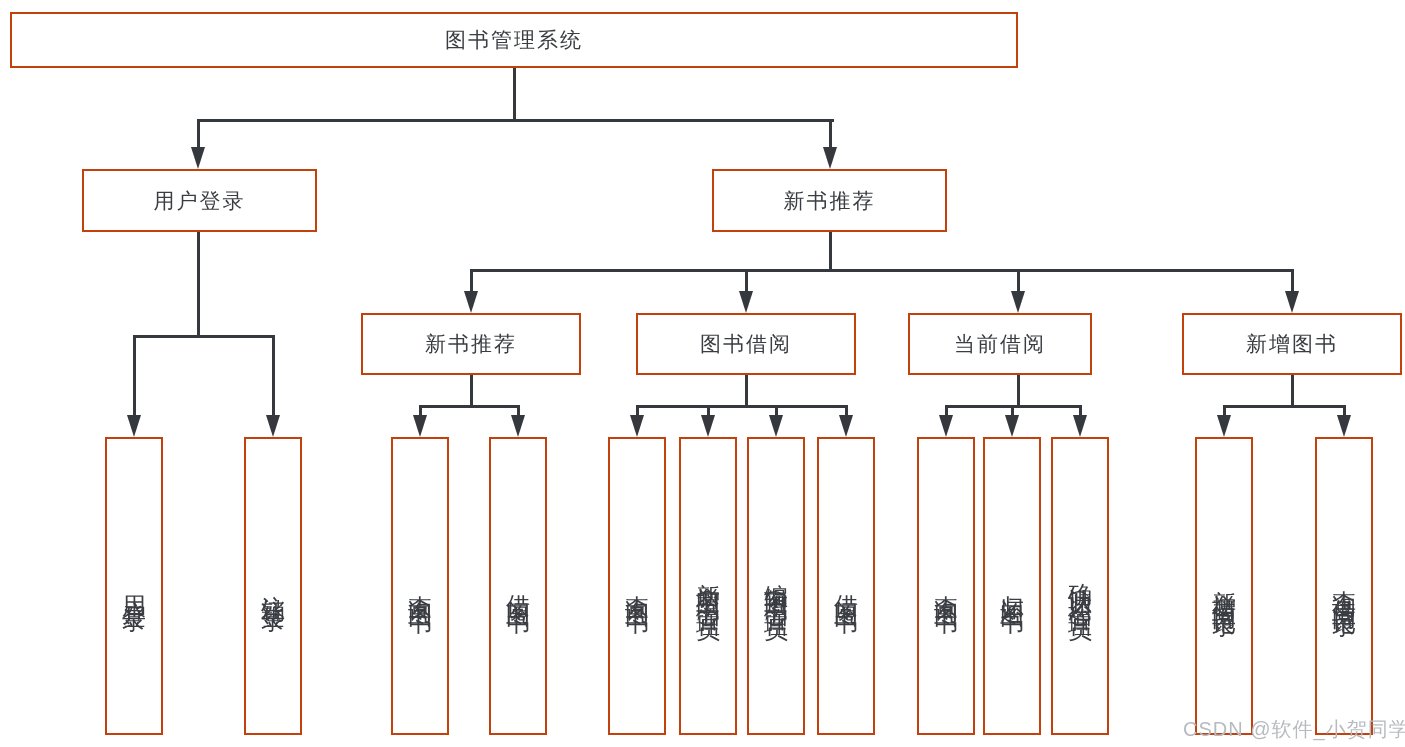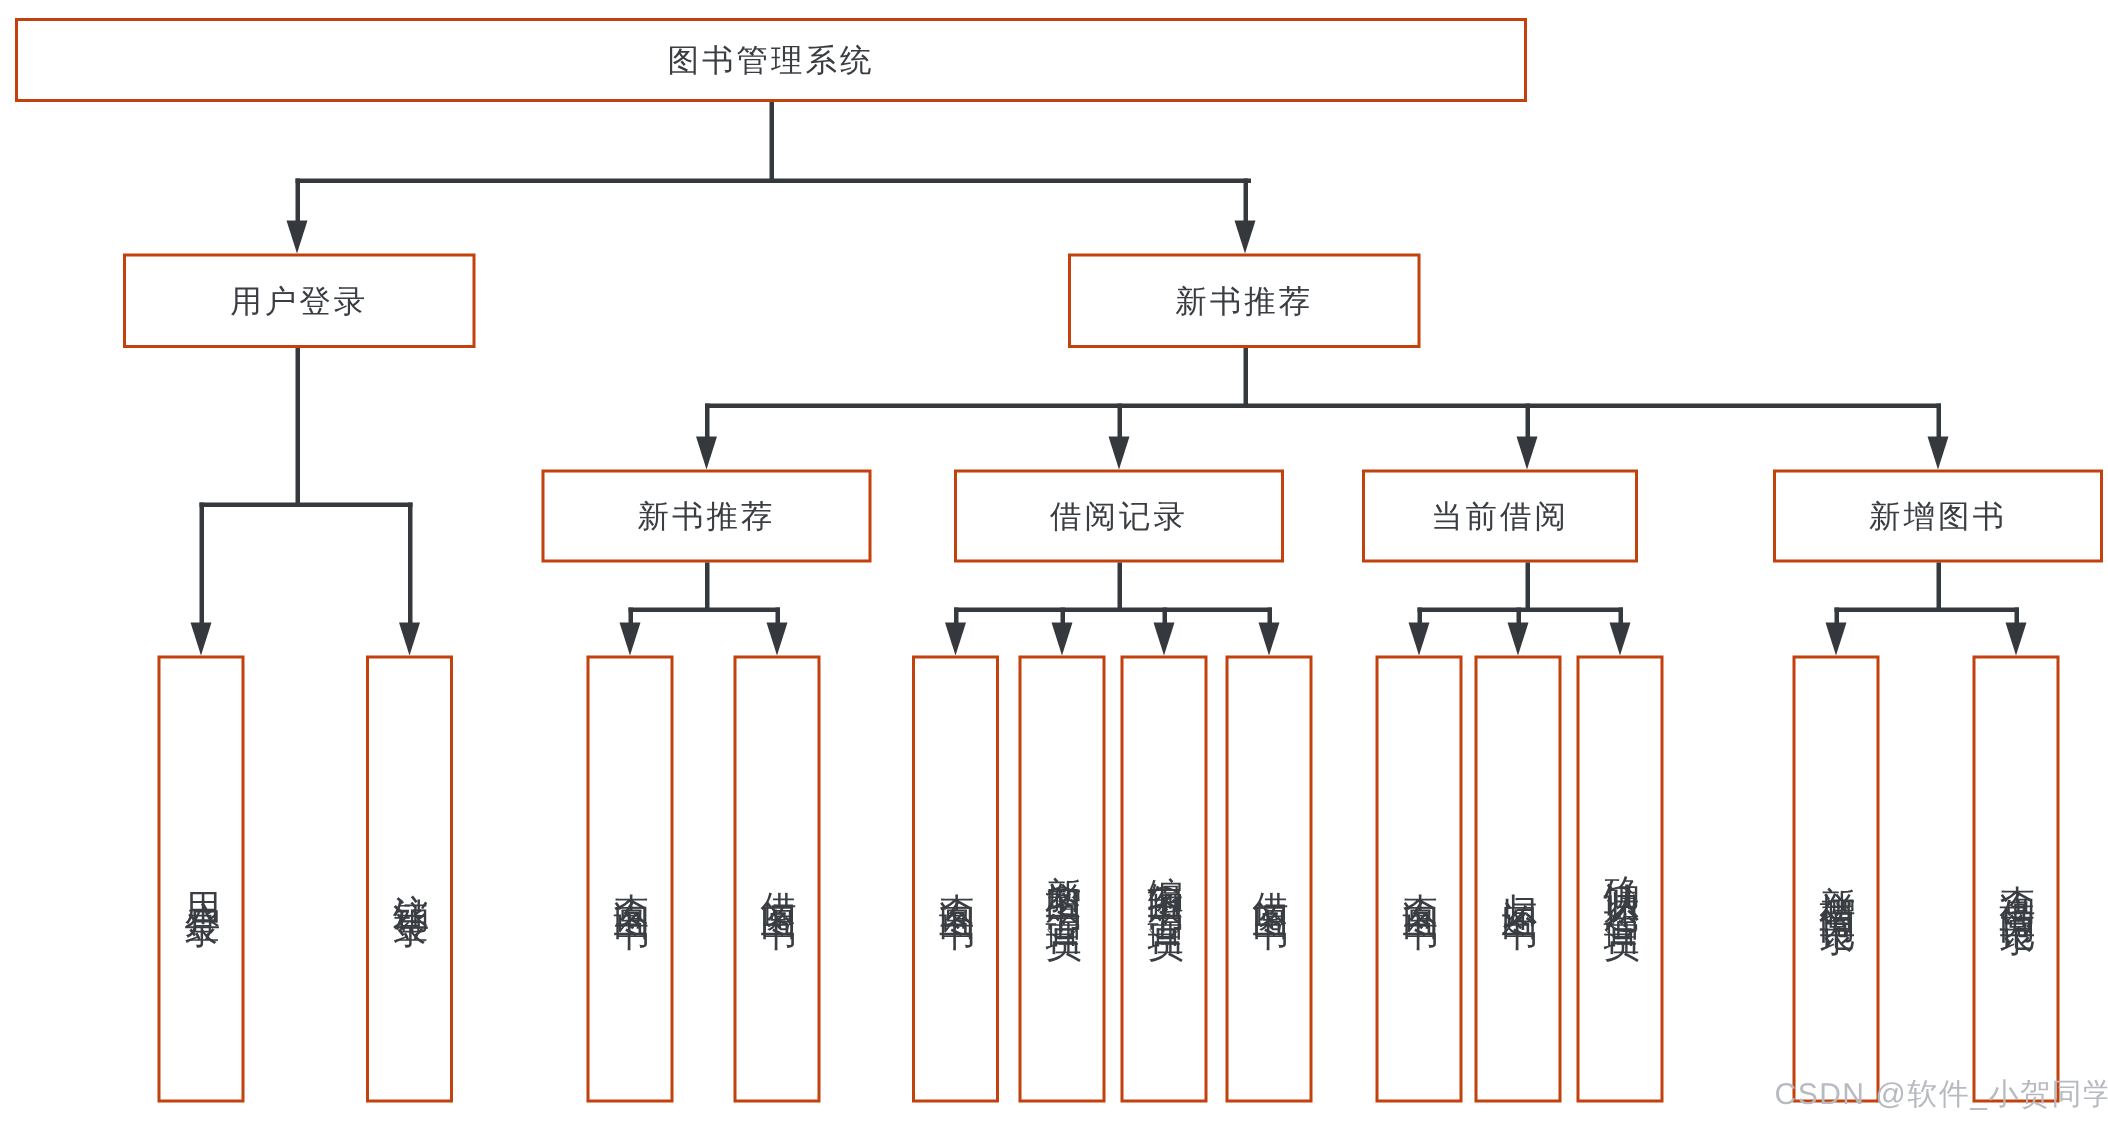--- a/index.html
+++ b/index.html
@@ -89,21 +89,21 @@
   <div class="line" style="left:470px;top:269px;width:3px;height:24px"></div>
   <div class="arrow" style="left:464px;top:291px"></div>
   <div class="line" style="left:745px;top:269px;width:3px;height:24px"></div>
   <div class="arrow" style="left:739px;top:291px"></div>
   <div class="line" style="left:1017px;top:269px;width:3px;height:24px"></div>
   <div class="arrow" style="left:1011px;top:291px"></div>
   <div class="line" style="left:1291px;top:269px;width:3px;height:24px"></div>
   <div class="arrow" style="left:1285px;top:291px"></div>
 
   <div class="box hnode" style="left:361px;top:313px;width:220px;height:62px">新书推荐</div>
-  <div class="box hnode" style="left:636px;top:313px;width:220px;height:62px">借阅记录</div>
+  <div class="box hnode" style="left:636px;top:313px;width:220px;height:62px">图书借阅</div>
   <div class="box hnode" style="left:908px;top:313px;width:184px;height:62px">当前借阅</div>
   <div class="box hnode" style="left:1182px;top:313px;width:220px;height:62px">新增图书</div>
 
   <div class="line" style="left:470px;top:375px;width:3px;height:33px"></div>
   <div class="line" style="left:419px;top:405px;width:101px;height:3px"></div>
   <div class="line" style="left:419px;top:405px;width:3px;height:12px"></div>
   <div class="arrow" style="left:413px;top:415px"></div>
   <div class="line" style="left:517px;top:405px;width:3px;height:12px"></div>
   <div class="arrow" style="left:511px;top:415px"></div>
 

